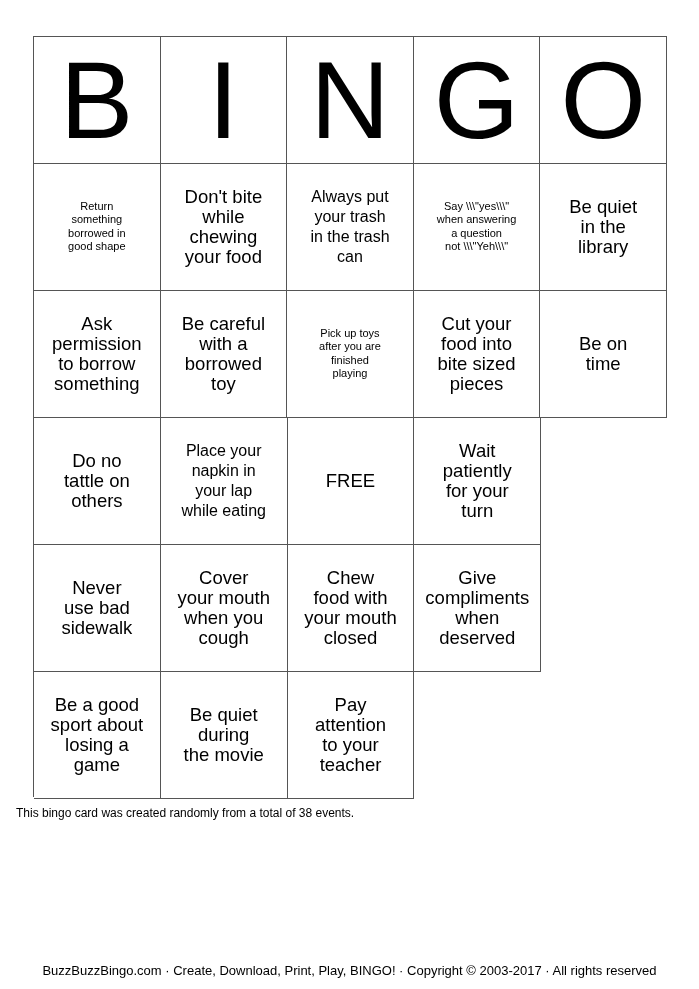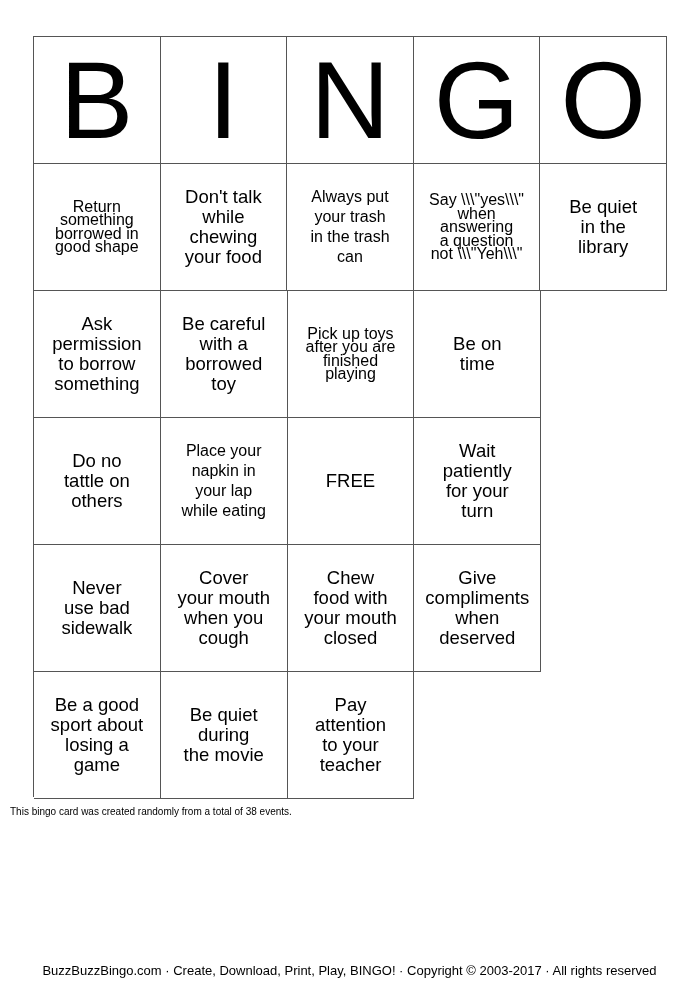--- a/index.html
+++ b/index.html
@@ -3,24 +3,24 @@
 <meta charset="utf-8">
 <style>
   html, body { margin: 0; padding: 0; background: #ffffff; }
   body { width: 699px; height: 989px; position: relative; font-family: "Liberation Sans", sans-serif; color: #000; overflow: hidden; }
   .card { position: absolute; left: 33px; top: 36px; width: 634px; height: 761px; border-top: 1px solid #555; border-left: 1px solid #555; box-sizing: border-box; }
   .header-row, .grid-row { display: flex; height: 127px; }
   .header-row { height: 127px; }
   .cell { width: 126.8px; height: 126.8px; border-right: 1px solid #555; border-bottom: 1px solid #555; box-sizing: border-box; display: flex; align-items: center; justify-content: center; text-align: center; overflow: hidden; }
   .letter { font-size: 110px; line-height: 1; font-weight: normal; }
   .txt { white-space: pre-line; padding: 0 6px; }
-  .s { font-size: 16px; line-height: 13.5px; }
+  .s { font-size: 11px; line-height: 13.5px; }
   .m { font-size: 16px; line-height: 20px; }
   .l { font-size: 18.5px; line-height: 20px; }
-  .note { position: absolute; left: 10px; top: 806px; font-size: 10px; }
+  .note { position: absolute; left: 16px; top: 806px; font-size: 12px; }
   .footer { position: absolute; left: 0; width: 699px; top: 963px; text-align: center; font-size: 13px; }
 </style>
 </head>
 <body>
 
 <div class="card">
   <div class="header-row">
     <div class="cell">
         <span class="letter">B</span>
       </div>
@@ -39,21 +39,21 @@
   </div>
   <div id="grid">
       <div class="grid-row">
         <div class="cell">
           <span class="txt s">Return
 something
 borrowed in
 good shape</span>
         </div>
         <div class="cell">
-          <span class="txt l">Don't talk
+          <span class="txt l">Don't bite
 while
 chewing
 your food</span>
         </div>
         <div class="cell">
           <span class="txt m">Always put
 your trash
 in the trash
 can</span>
         </div>
@@ -80,20 +80,26 @@
           <span class="txt l">Be careful
 with a
 borrowed
 toy</span>
         </div>
         <div class="cell">
           <span class="txt s">Pick up toys
 after you are
 finished
 playing</span>
+        </div>
+        <div class="cell">
+          <span class="txt l">Cut your
+food into
+bite sized
+pieces</span>
         </div>
         <div class="cell">
           <span class="txt l">Be on
 time</span>
         </div>
       </div>
       <div class="grid-row">
         <div class="cell">
           <span class="txt l">Do no
 tattle on

